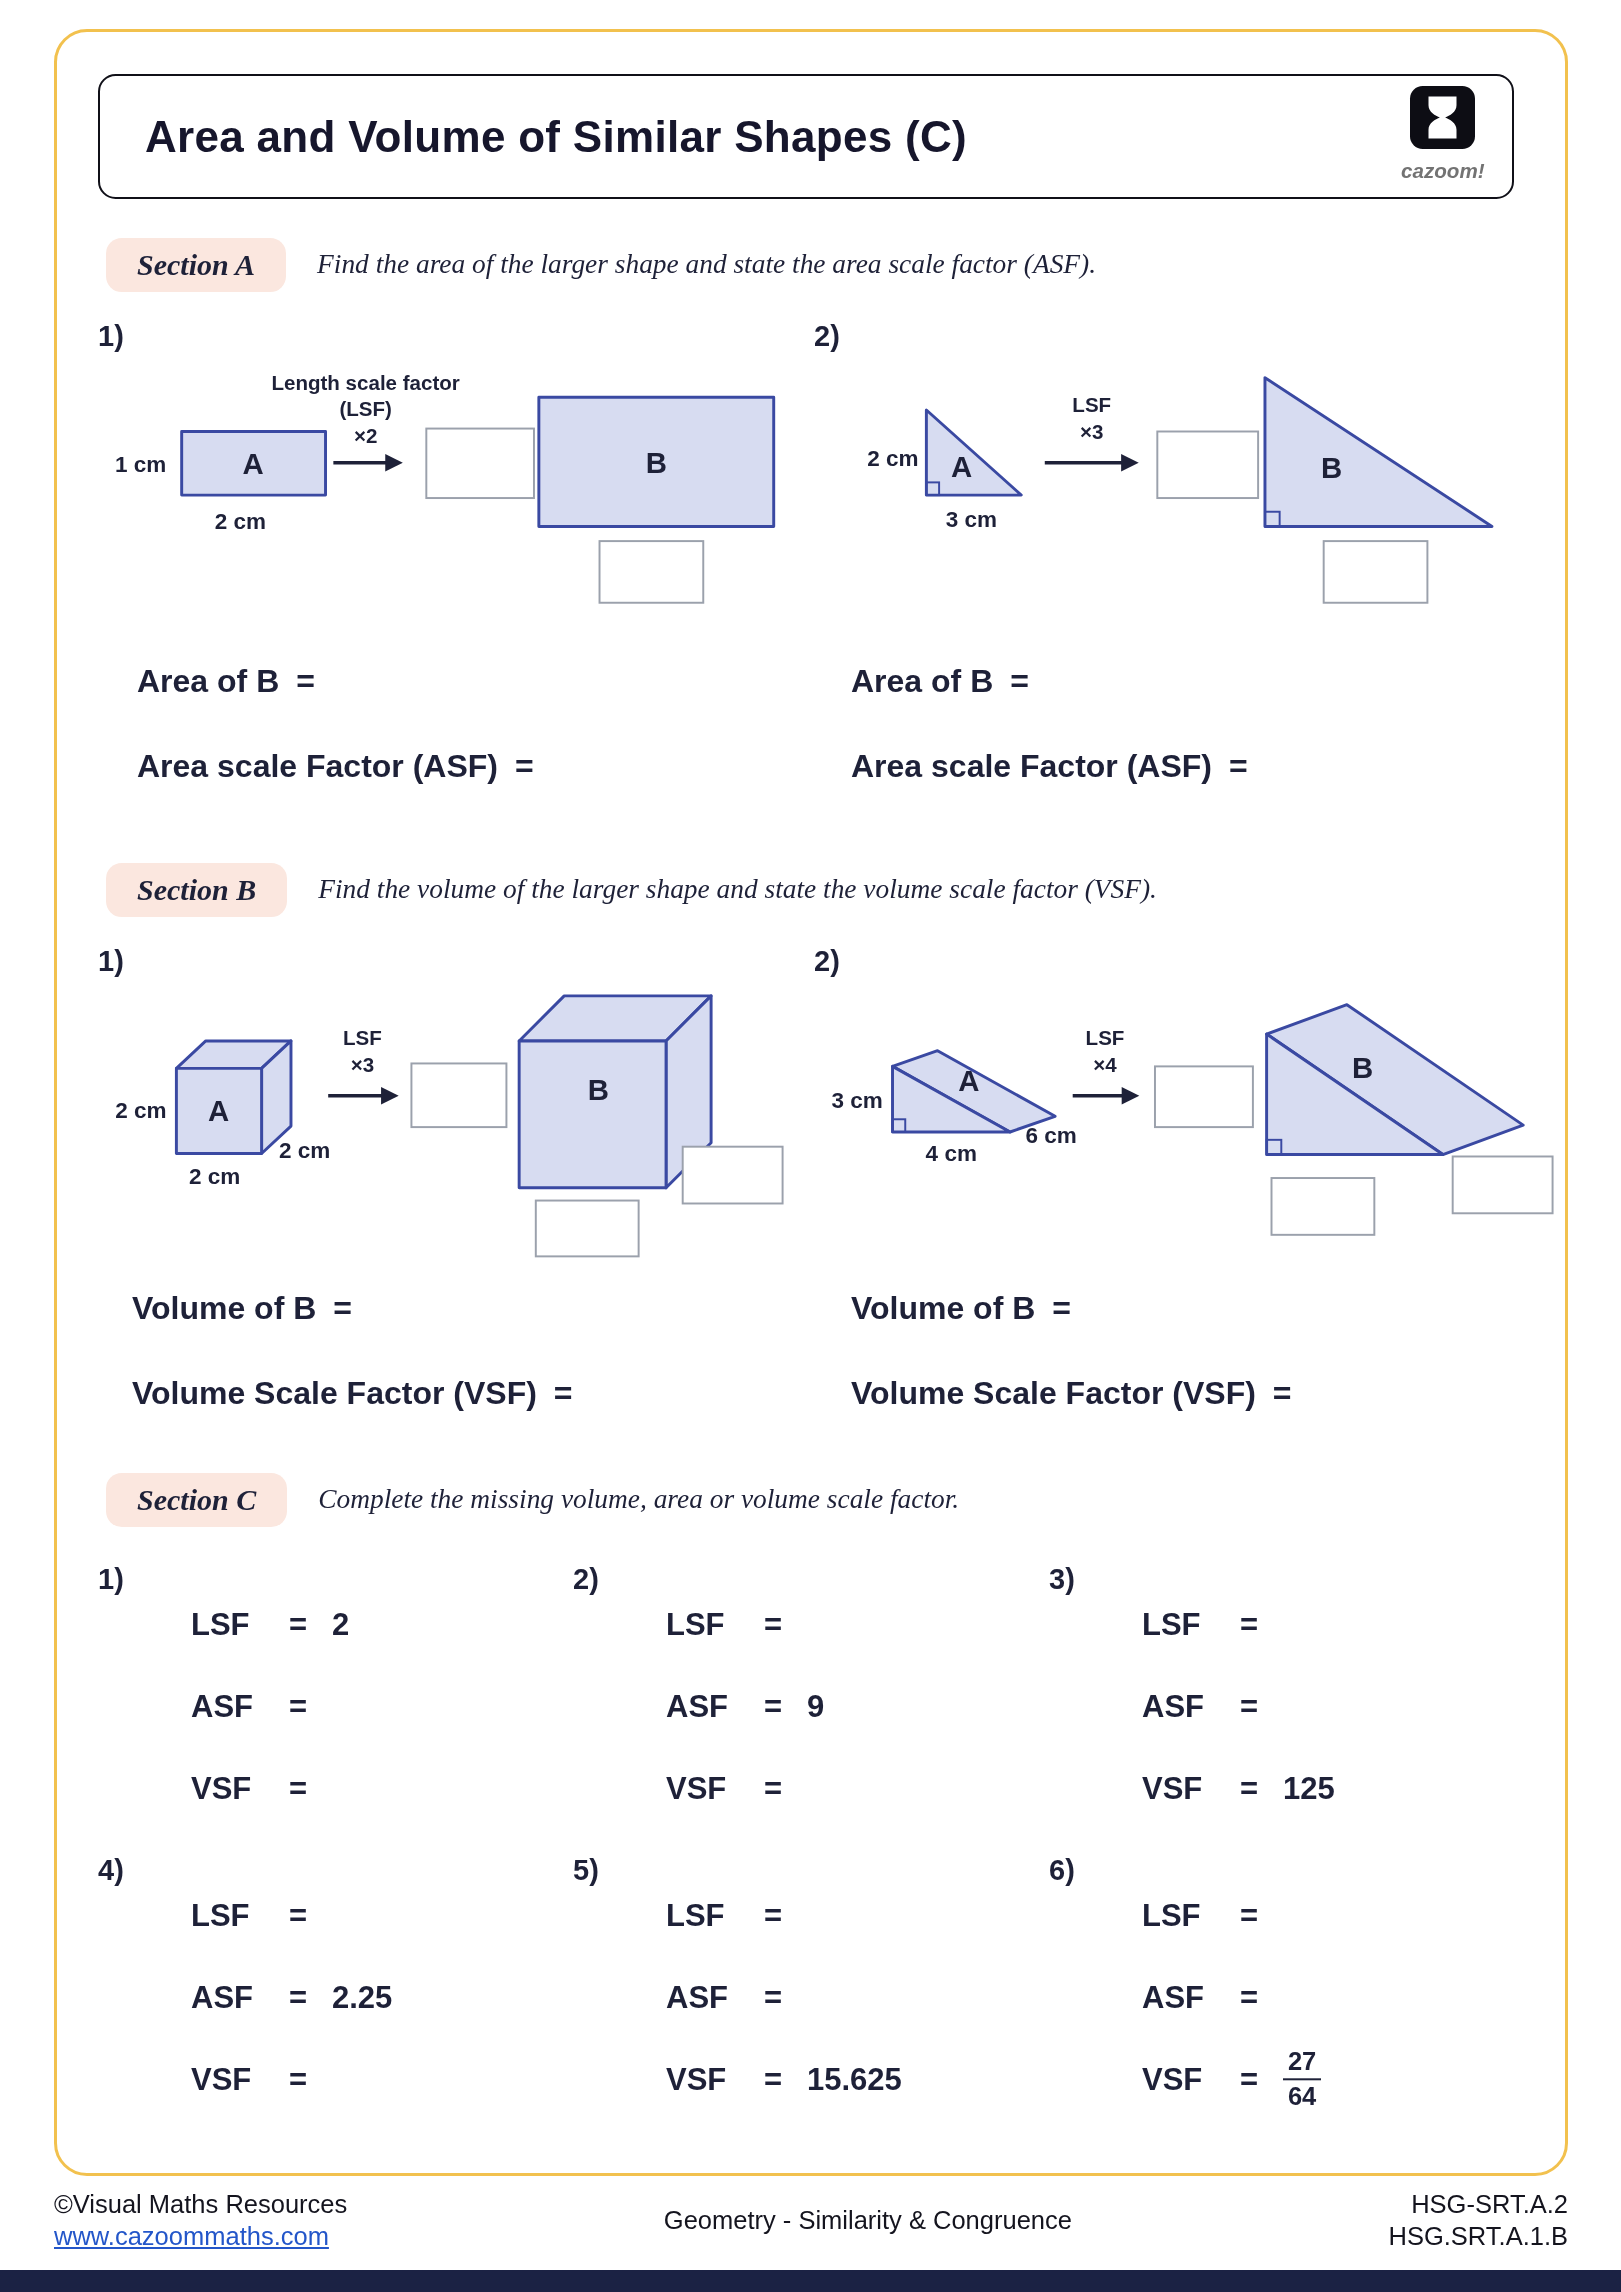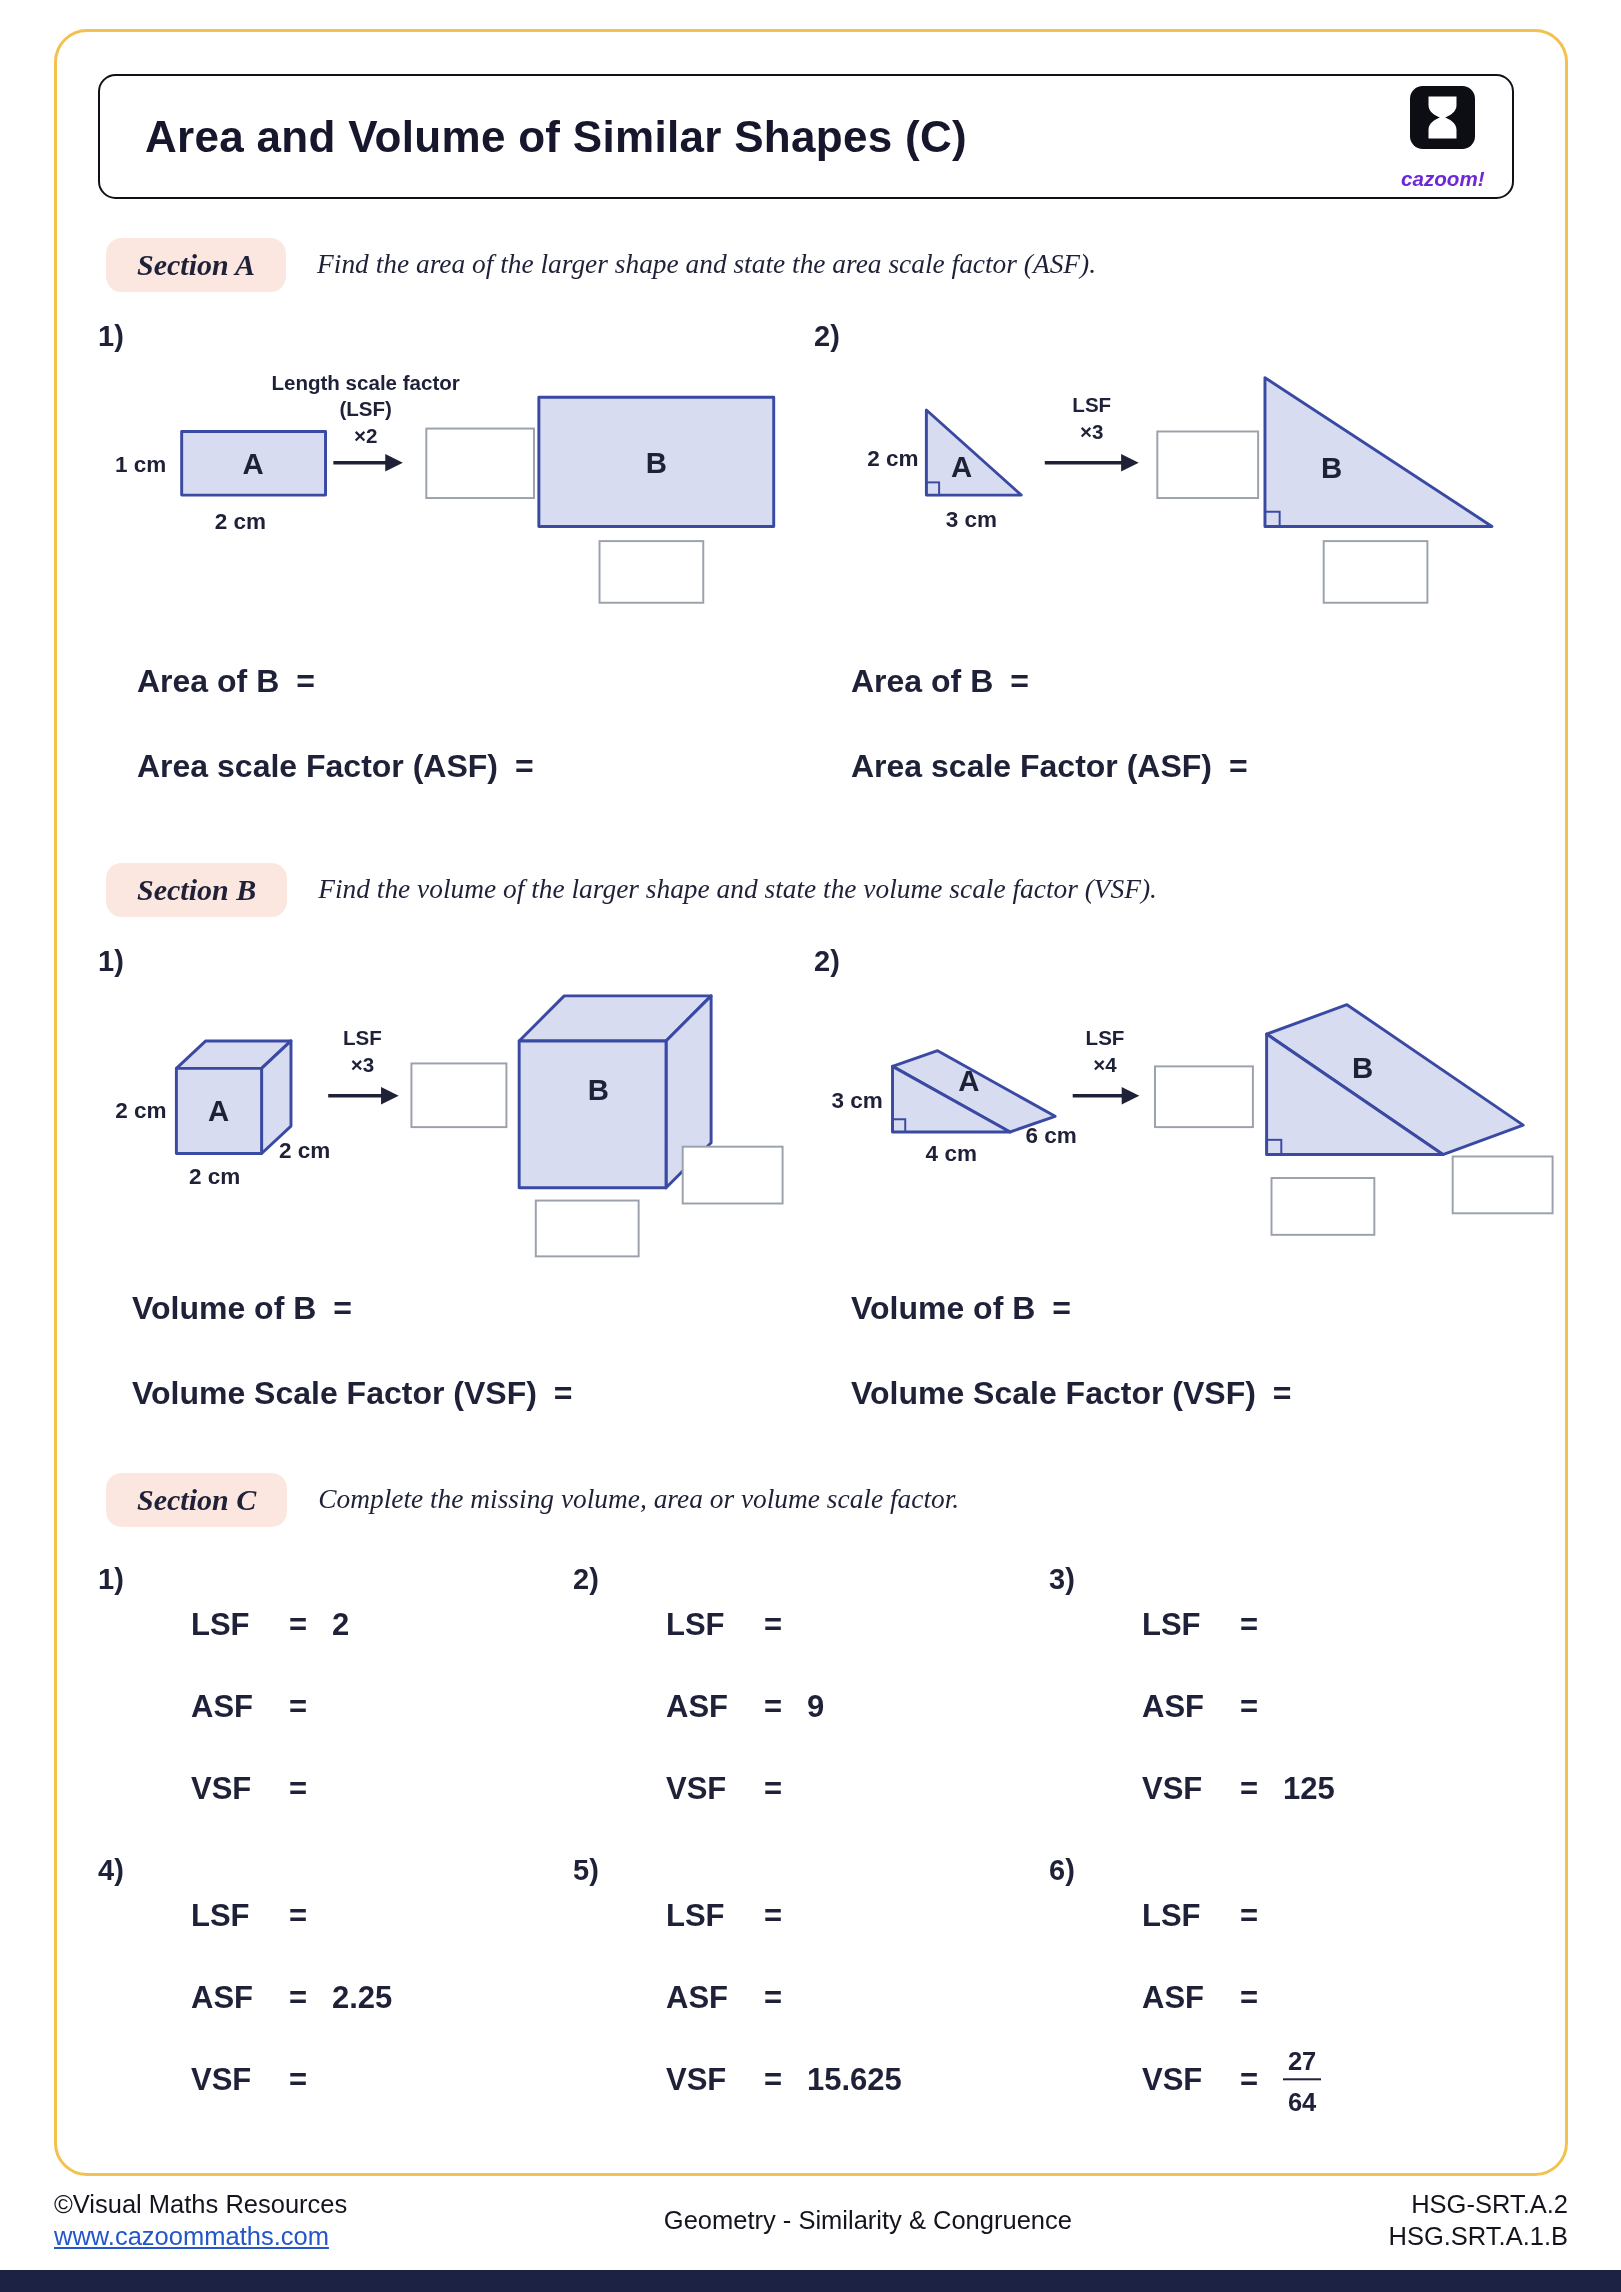--- a/index.html
+++ b/index.html
@@ -12,21 +12,21 @@
     position:absolute; left:54px; top:29px; width:1514px; height:2147px;
     border:3.9px solid #f2c14e; border-radius:33px;
   }
   .title-box {
     position:absolute; left:98px; top:74px; width:1416px; height:125px;
     border:2.9px solid #101018; border-radius:17.6px; display:flex; align-items:center;text-align:right;
   }
   .page-title { font-size:44px; font-weight:700; padding-left:45px; letter-spacing:0.3px; color:#16162c; }
   .brand { position:absolute; right:27.4px; top:9.8px; display:flex; flex-direction:column; align-items:center; }
   .brand-icon { width:65px; height:63px; background:#0d0d14; border-radius:12.7px; display:flex; align-items:center; justify-content:center; }
-  .brand-text { font-size:20.6px; font-weight:700; font-style:italic; margin-top:18px; color:#6d28d9; }
+  .brand-text { font-size:20.6px; font-weight:700; font-style:italic; margin-top:10px; color:#737373; }
 
   .section-head { position:absolute; left:86px; display:flex; align-items:center; gap:31px;margin-left:20px; }
   .section-pill {
     background:#fbe7df; border-radius:15.7px; padding:9.8px 31px;
     font-family:"Liberation Serif", serif; font-style:italic; font-weight:700; font-size:30px; color:#1e2138;
   }
   .section-instruction { font-family:"Liberation Serif", serif; font-style:italic; font-size:27.4px; color:#1e2138; }
 
   .qnum { position:absolute; font-size:29px; font-weight:700; }
   .diagram { position:absolute; }
@@ -44,21 +44,21 @@
   .ans-line { position:absolute; font-size:32px; font-weight:700; display:flex; gap:17px; }
 
   .c-cell { position:absolute; }
   .c-num { font-size:29px; font-weight:700; line-height:37px; }
   .c-rows { margin-left:93px; margin-top:7.8px; }
   .c-row { display:flex; align-items:flex-start; font-size:31px; font-weight:700; line-height:37px; margin-bottom:45px; }
   .c-k { width:98px; }
   .c-eq { width:43px; }
   .frac { display:inline-flex; flex-direction:column; align-items:center; font-size:25.5px; line-height:29px; transform:translateY(-13.7px); }
   .frac-num { border-bottom:2.9px solid #1e2138; padding:0 4.9px 2px; }
-  .frac-den { padding-top:8px; }
+  .frac-den { padding-top:2px; }
 
   .footer { position:absolute; left:54px; top:2188px; width:1514px; display:flex; justify-content:space-between; align-items:center; font-size:25.5px; color:#14141e; }
   .footer-left div, .footer-left a { display:block; line-height:32px; }
   .site-link { color:#2356c9; text-decoration:underline; cursor:pointer; }
   .footer-right { text-align:right; line-height:32px; }
   .bottom-bar { position:absolute; left:0; top:2270px; width:1621px; height:22.5px; background:#1b2244; }
 </style>
 </head>
 <body>
 

